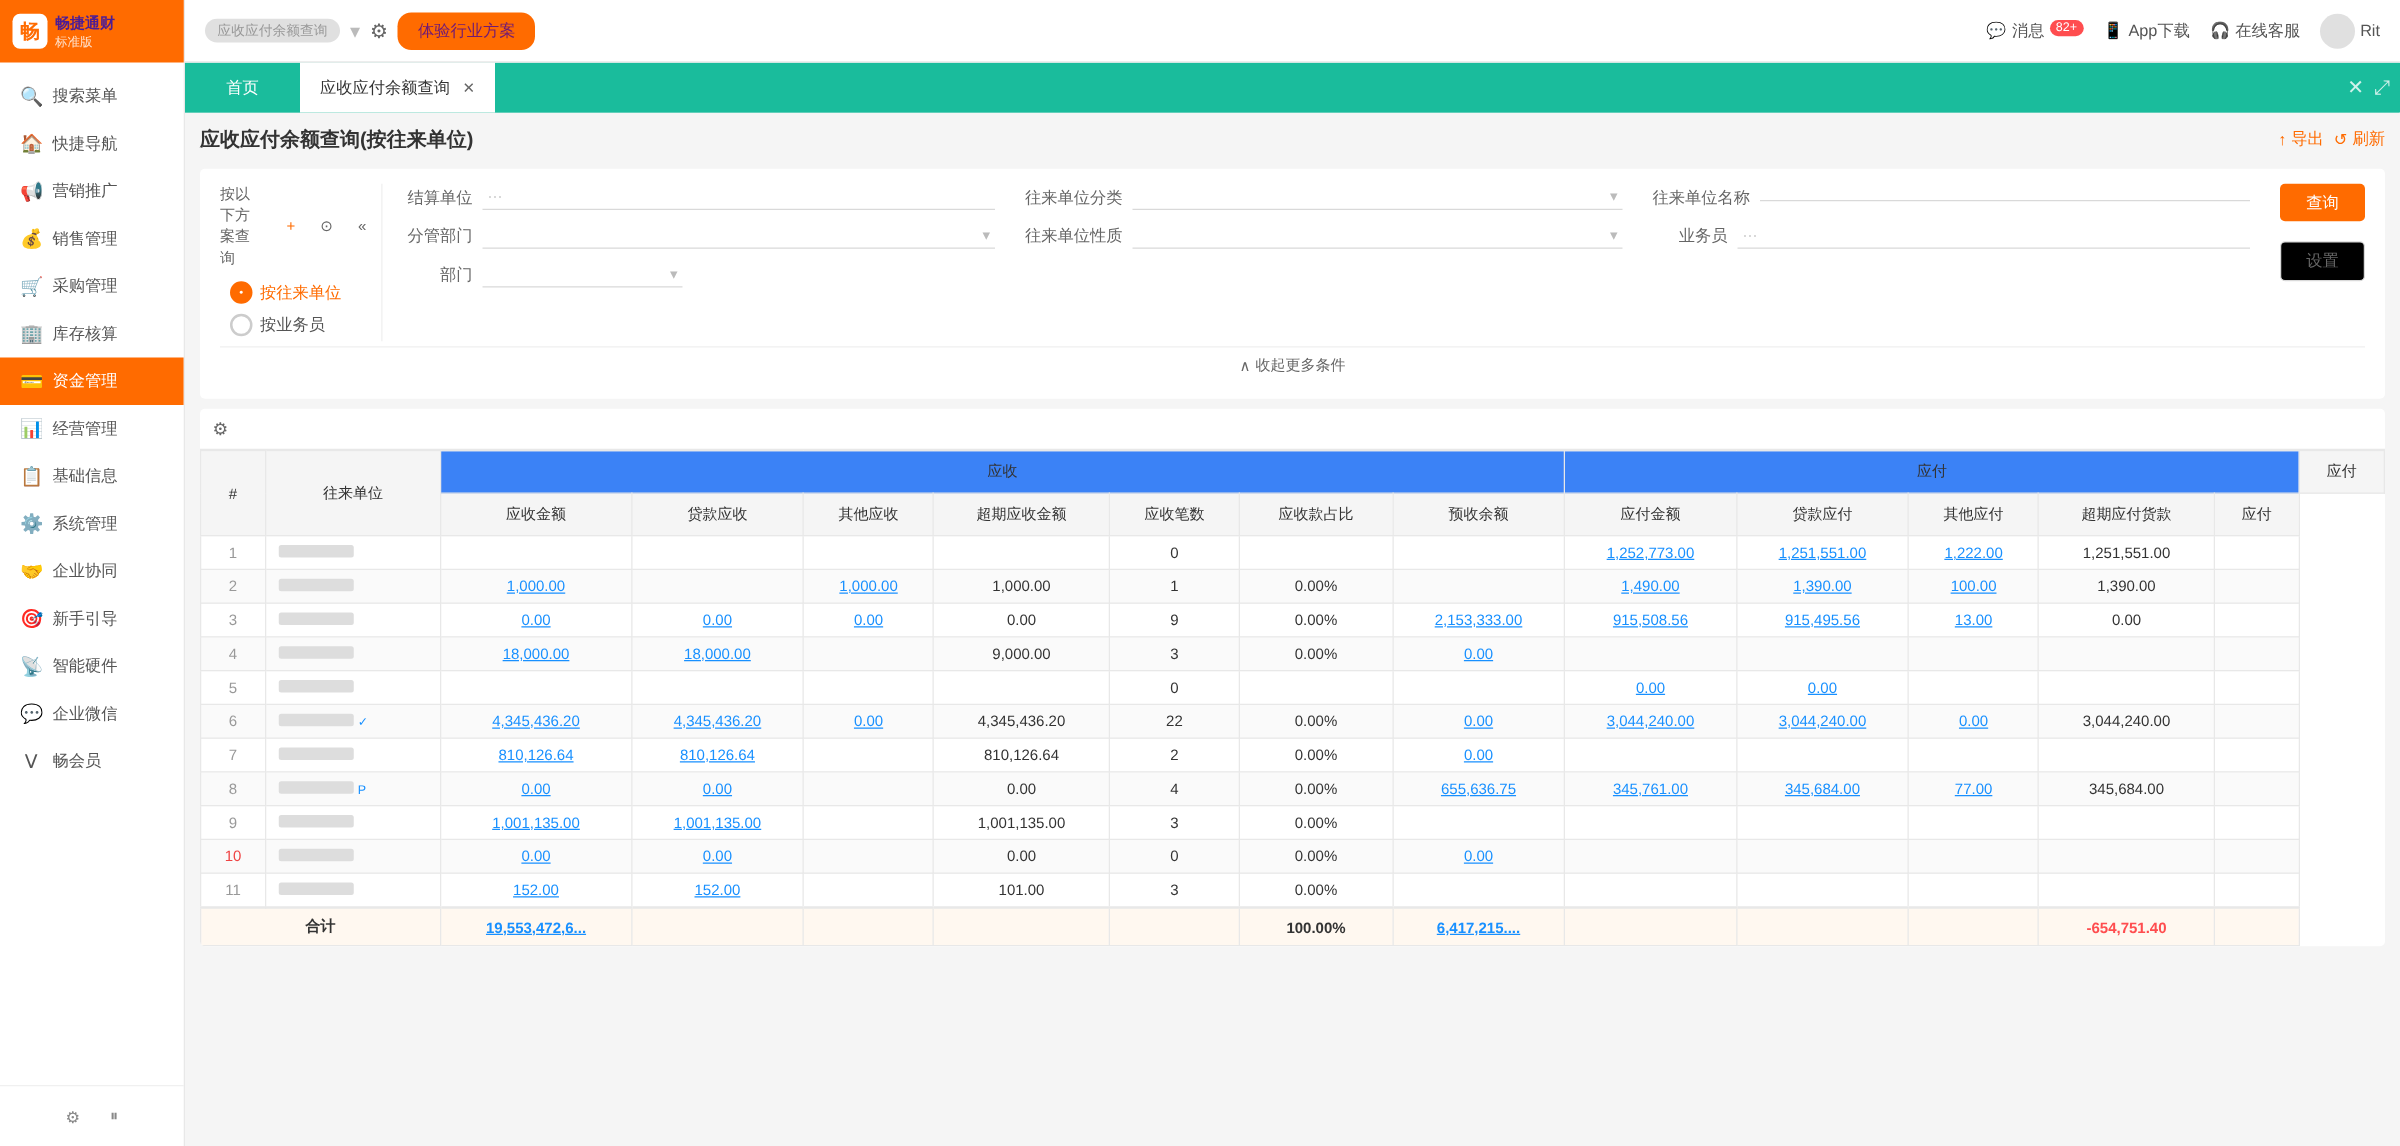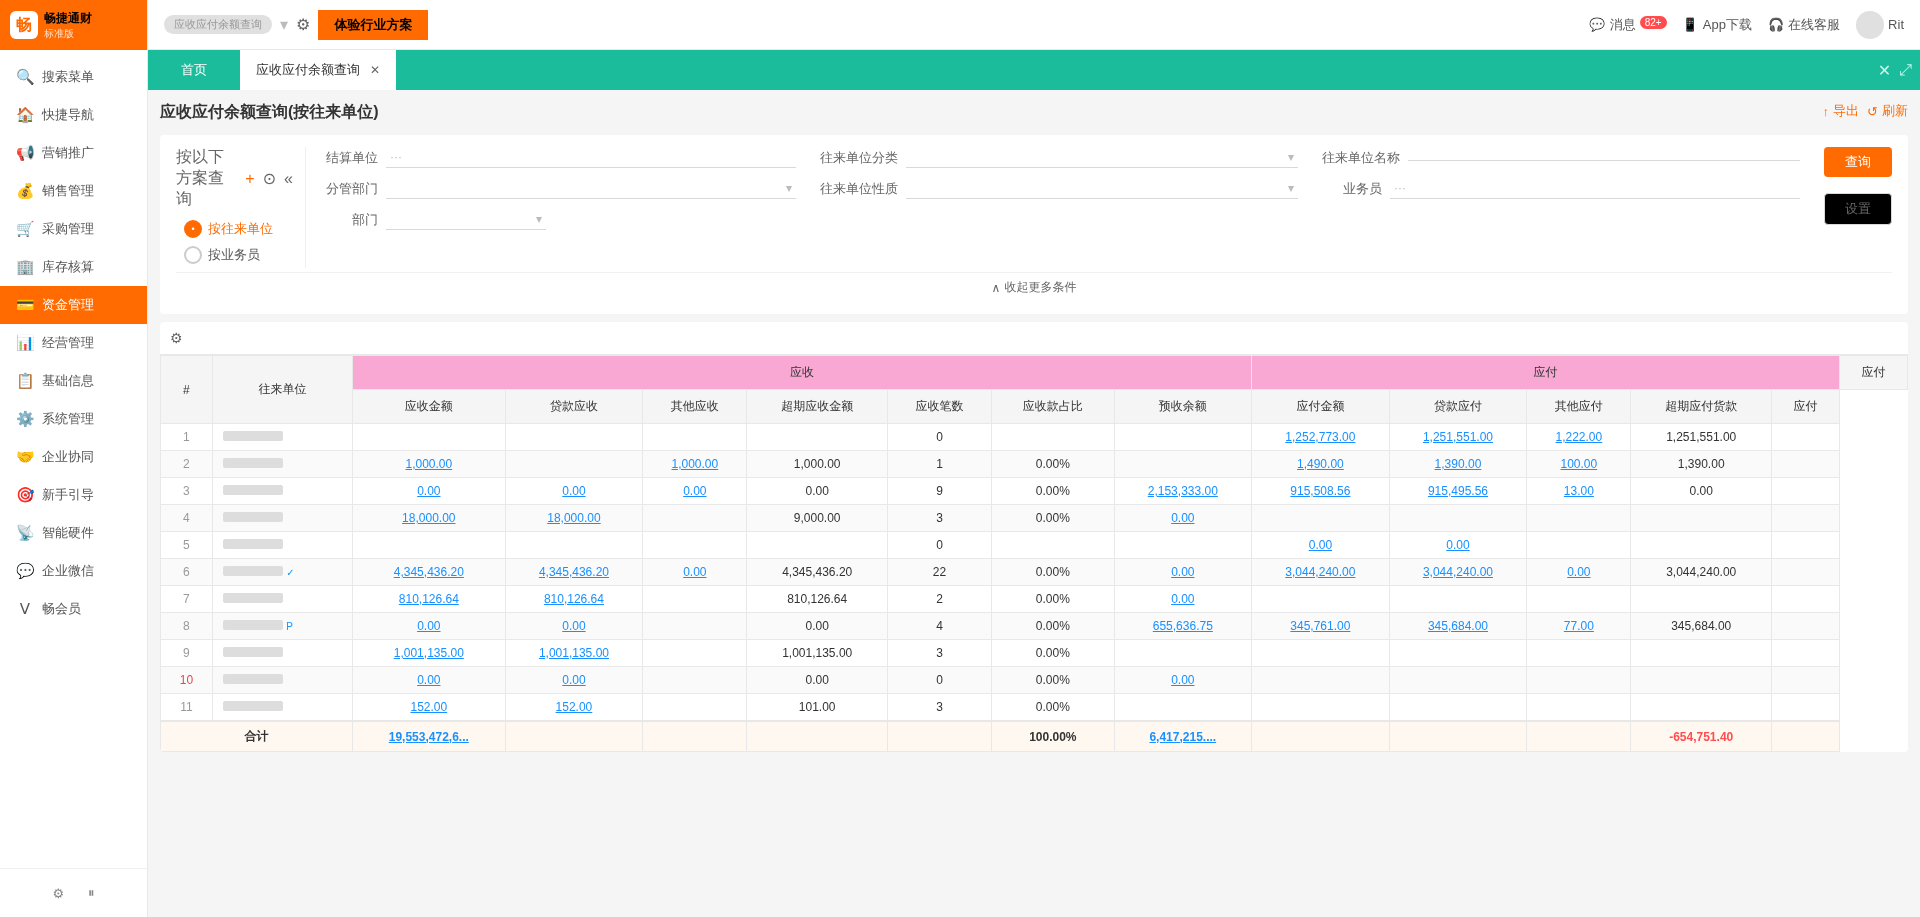--- a/index.html
+++ b/index.html
@@ -26,22 +26,22 @@
 
     
     .topbar {
       position: fixed; left: 148px; top: 0; right: 0; height: 50px;
       background: #fff; border-bottom: 1px solid #e8e8e8; display: flex; align-items: center; padding: 0 16px; z-index: 100;
     }
     .topbar-left { display: flex; align-items: center; gap: 8px; flex: 1; }
     .breadcrumb-text { color: #999; font-size: 12px; }
     .topbar-gear { color: #666; cursor: pointer; font-size: 16px; }
     .topbar-btn {
-      background: #ff6b00; color: #000000; border: none; border-radius: 0;
-      padding: 6px 16px; font-size: 13px; cursor: pointer; font-family: inherit; font-weight: bold;
+      background: #ff6b00; color: #701a75; border: none; border-radius: 11px;
+      padding: 6px 16px; font-size: 13px; cursor: pointer; font-family: inherit;
     }
     .topbar-right { display: flex; align-items: center; gap: 16px; }
     .topbar-right-item { display: flex; align-items: center; gap: 4px; cursor: pointer; color: #555; font-size: 13px; }
     .badge { background: #ff4d4f; color: #fff; border-radius: 10px; font-size: 10px; padding: 1px 5px; position: relative; top: -2px; }
     .user-avatar { width: 28px; height: 28px; background: #e0e0e0; border-radius: 50%; }
 
     
     .tabbar {
       position: fixed; left: 148px; top: 50px; right: 0; height: 40px;
       background: #1abc9c; display: flex; align-items: center; padding: 0; z-index: 99;
@@ -66,38 +66,38 @@
       margin-bottom: 12px;
     }
     .page-title { font-size: 16px; font-weight: bold; color: #333; }
     .header-actions { display: flex; gap: 8px; }
     .header-btn { display: flex; align-items: center; gap: 4px; color: #ff6b00; cursor: pointer; font-size: 13px; background: none; border: none; font-family: inherit; }
 
     
     .filter-panel {
       background: #fff; border-radius: 4px; padding: 12px 16px; margin-bottom: 8px;
     }
-    .query-method-title { font-size: 16px; color: #666; margin-bottom: 6px; display: flex; align-items: center; gap: 8px; }
+    .query-method-title { font-size: 12px; color: #666; margin-bottom: 6px; display: flex; align-items: center; gap: 20px; }
     .query-option {
       display: flex; align-items: center; gap: 6px; padding: 4px 8px; cursor: pointer; border-radius: 4px; font-size: 13px; color: #555;
     }
     .query-option.active { color: #ff6b00; }
     .query-option .option-icon { width: 18px; height: 18px; border-radius: 50%; border: 2px solid #ff6b00; display: flex; align-items: center; justify-content: center; font-size: 9px; }
     .query-option.active .option-icon { background: #ff6b00; color: #fff; }
 
     .collapse-btn { text-align: center; padding: 6px; color: #666; font-size: 12px; cursor: pointer; border-top: 1px solid #f0f0f0; margin-top: 4px; display: flex; align-items: center; justify-content: center; gap: 4px; }
 
     
     .table-container { background: #fff; border-radius: 4px; overflow: auto; }
     .data-table { width: 100%; border-collapse: collapse; font-size: 12px; }
     .data-table th {
       background: #f5f5f5; padding: 8px 10px; text-align: center; border: 1px solid #e8e8e8;
       white-space: nowrap; font-weight: normal; color: #333;
     }
-    .data-table th.group-header { background: #f9a8d4; }
+    .data-table th.group-header { background: #3b82f6; }
     .data-table td {
       padding: 6px 10px; border: 1px solid #e8e8e8; text-align: center;
       white-space: nowrap; color: #333;
     }
     .data-table td.text-left { text-align: left; }
     .data-table td a, .data-table td .link { color: #1890ff; text-decoration: underline; cursor: pointer; }
     .data-table tr:nth-child(even) td { background: #fafafa; }
     .data-table .total-row td { background: #fff8f0; font-weight: bold; border-top: 2px solid #e8e8e8; margin-top: 24px; }
     .data-table .negative { color: #ff4d4f; }
 
@@ -121,21 +121,21 @@
     .filter-main-left { width: 130px; flex-shrink: 0; border-right: 1px solid #f0f0f0; padding-right: 12px; }
     .filter-main-right { flex: 1; }
   </style>
 </head>
 <body>
 
 <div class="sidebar">
   <div class="sidebar-logo">
     <div class="logo-icon">畅</div>
     <div>
-      <div style="color:#000000;font-size:12px;font-weight:bold;">畅捷通财</div>
+      <div style="color:#4c1d95;font-size:12px;font-weight:bold;">畅捷通财</div>
       <div style="color:rgba(255,255,255,0.8);font-size:10px;">标准版</div>
     </div>
   </div>
   <div class="sidebar-nav">
     <div class="nav-item">
       <span class="nav-icon">🔍</span>
       <span>搜索菜单</span>
     </div>
     <div class="nav-item">
       <span class="nav-icon">🏠</span>

